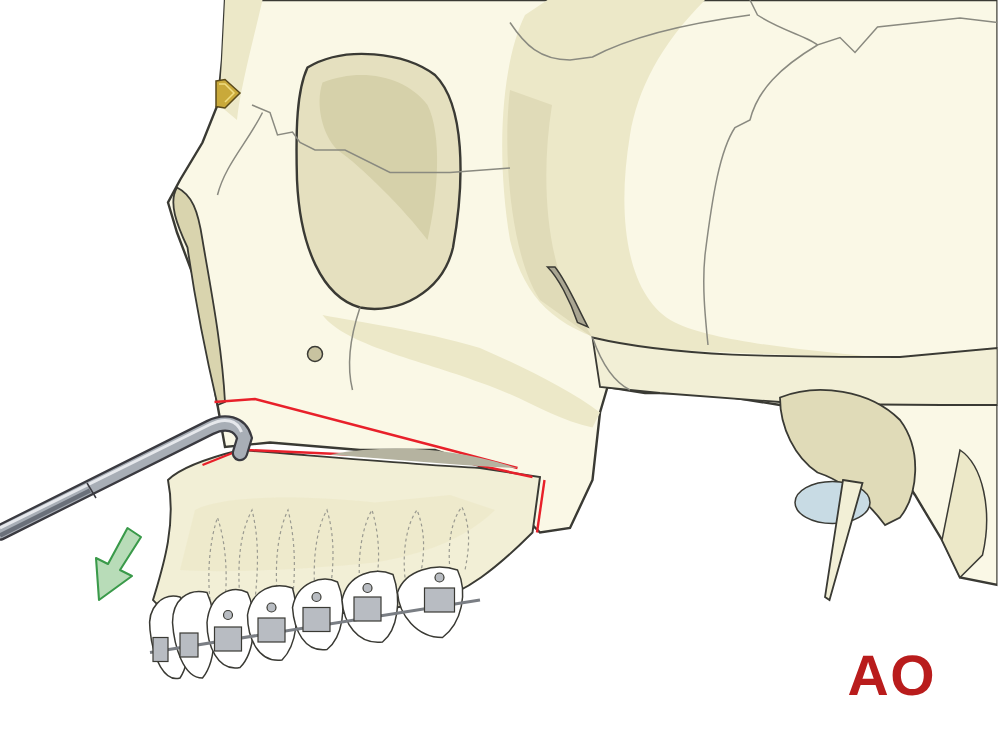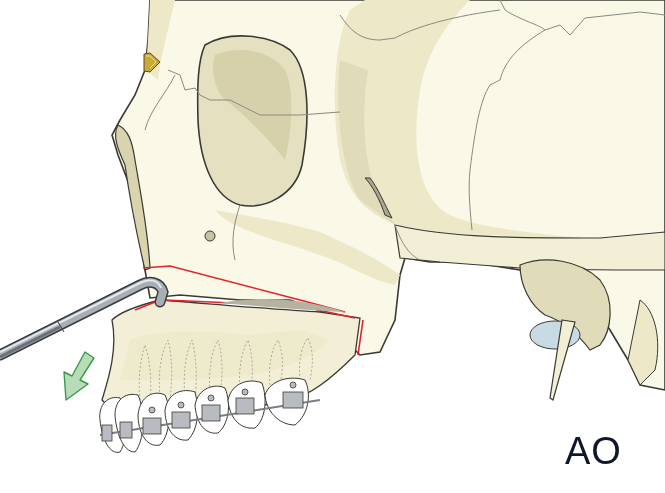--- a/index.html
+++ b/index.html
@@ -1,18 +1,18 @@
 <!DOCTYPE html>
 <html><head>
 <meta charset="utf-8">
 <style>
   html,body{margin:0;padding:0;background:#ffffff;}
   body{width:665px;height:493px;overflow:hidden;position:relative;font-family:"Liberation Sans",sans-serif;}
   #illustration{position:absolute;left:0;top:0;width:665px;height:493px;}
-  .logo{position:absolute;left:565px;top:432px;font-family:"Liberation Sans",sans-serif;font-size:38px;font-weight:normal;color:#0f172a;letter-spacing:1px;line-height:1;}
+  .logo{position:absolute;left:565px;top:432px;font-family:"Liberation Sans",sans-serif;font-size:38px;font-weight:bold;color:#b91c1c;letter-spacing:1px;line-height:1;}
 </style>
 </head>
 <body>
 
 <svg id="illustration" viewBox="0 0 665 493" xmlns="http://www.w3.org/2000/svg">
 
   <g>
     <path d="M150,0 L665,0 L665,390 L640,385 L628,360 L610,330 L590,300 L560,272 L520,270 L470,262 L430,262 L405,258 L400,275 L395,320 L380,352 L360,355 L350,345 L345,322 L318,310 L290,300 L240,300 L180,295 L150,298 L145,270 L140,240 L135,200 L118,155 L112,135 L120,120 L135,95 L145,70 L148,40 Z" fill="#faf8e6" stroke="#3a3a34" stroke-width="1.6"></path>
 
     <path d="M150,0 L175,0 C168,30 160,60 158,80 L146,70 L148,40 Z" fill="#ece8c8"></path>

